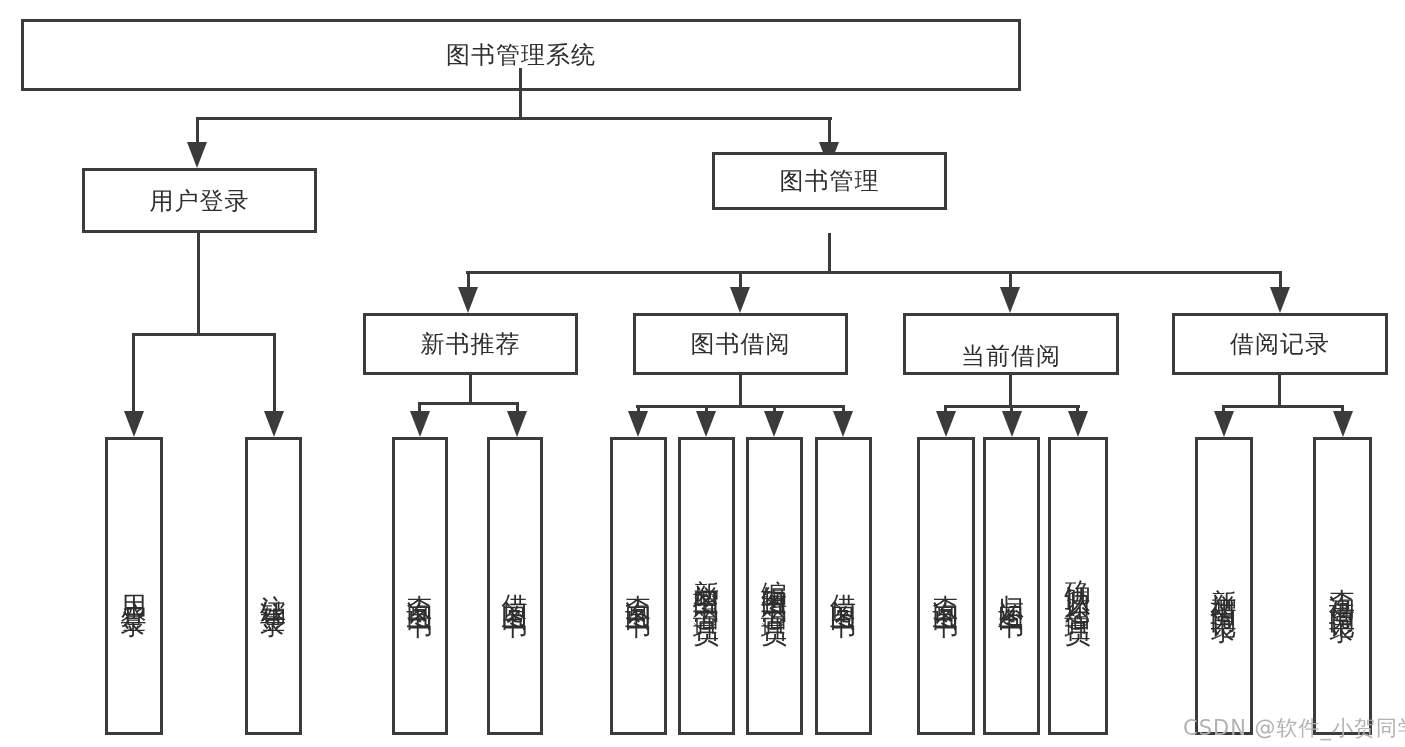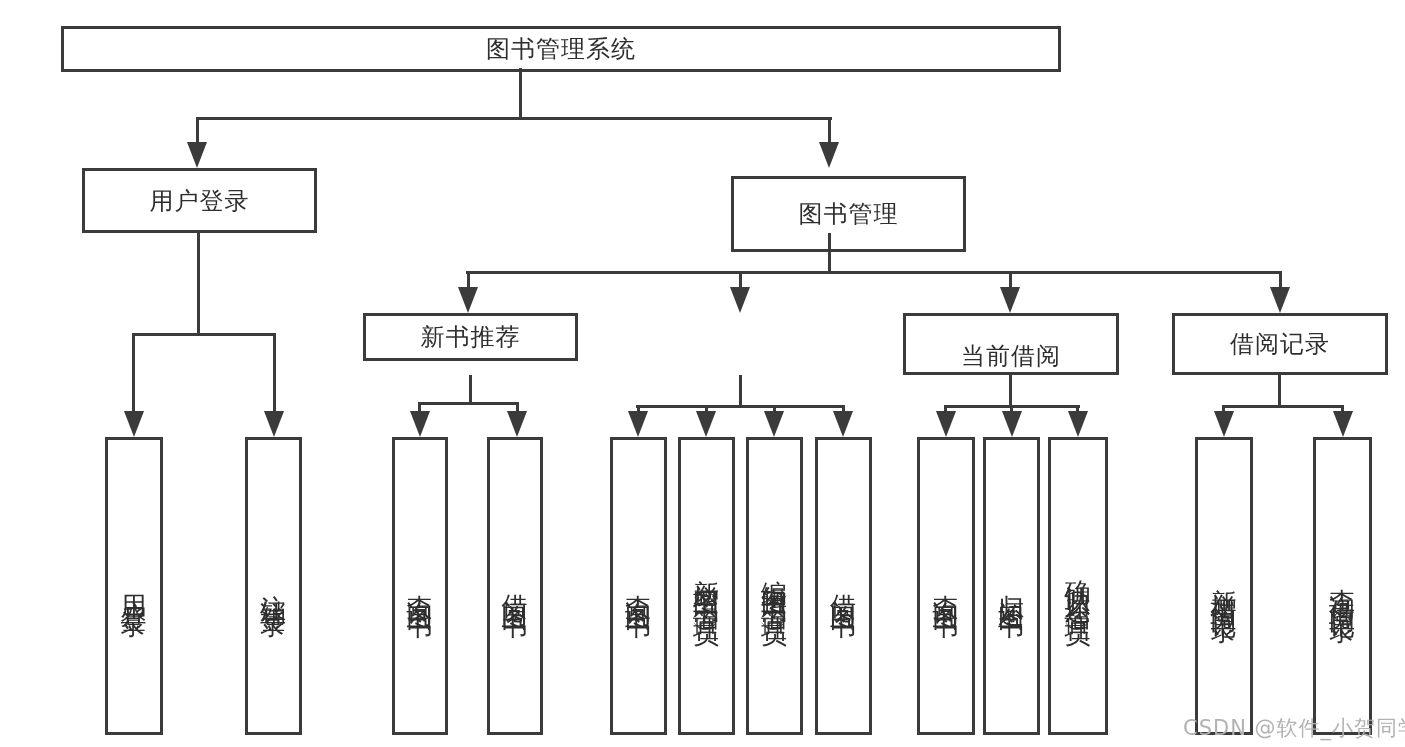--- a/index.html
+++ b/index.html
@@ -33,35 +33,35 @@
   .watermark{
     position:absolute;left:1183px;top:714px;
     font-size:21px;color:#b2b2b2;letter-spacing:1px;white-space:nowrap;
   }
 </style>
 </head>
 <body>
 
 <div class="canvas">
 
-  <div class="node hnode" style="left:21px;top:26px;width:1000px;height:46px;margin-left:40px;">
+  <div class="node hnode" style="left:21px;top:19px;width:1000px;height:72px;">
     <span>图书管理系统</span>
   </div>
 
   <div class="line" style="left:519px;top:68px;width:3px;height:52px;"></div>
   <div class="line" style="left:196px;top:117px;width:636px;height:3px;"></div>
   <div class="line" style="left:196px;top:117px;width:3px;height:31px;"></div>
   <div class="line" style="left:828px;top:117px;width:3px;height:31px;"></div>
   <div class="arrow" style="left:187px;top:142px;"></div>
   <div class="arrow" style="left:819px;top:142px;"></div>
 
   <div class="node hnode" style="left:82px;top:168px;width:235px;height:65px;">
     <span>用户登录</span>
   </div>
-  <div class="node hnode" style="left:712px;top:176px;width:235px;height:76px;margin-left:19px;">
+  <div class="node hnode" style="left:712px;top:152px;width:235px;height:58px;">
     <span>图书管理</span>
   </div>
 
   <div class="line" style="left:197px;top:233px;width:3px;height:103px;"></div>
   <div class="line" style="left:132px;top:333px;width:144px;height:3px;"></div>
   <div class="line" style="left:132px;top:333px;width:3px;height:82px;"></div>
   <div class="line" style="left:273px;top:333px;width:3px;height:82px;"></div>
   <div class="arrow" style="left:124px;top:411px;"></div>
   <div class="arrow" style="left:264px;top:411px;"></div>
 
@@ -69,22 +69,25 @@
   <div class="line" style="left:466px;top:271px;width:816px;height:3px;"></div>
   <div class="line" style="left:467px;top:271px;width:3px;height:22px;"></div>
   <div class="line" style="left:739px;top:271px;width:3px;height:22px;"></div>
   <div class="line" style="left:1009px;top:271px;width:3px;height:22px;"></div>
   <div class="line" style="left:1279px;top:271px;width:3px;height:22px;"></div>
   <div class="arrow" style="left:458px;top:287px;"></div>
   <div class="arrow" style="left:730px;top:287px;"></div>
   <div class="arrow" style="left:1000px;top:287px;"></div>
   <div class="arrow" style="left:1270px;top:287px;"></div>
 
-  <div class="node hnode" style="left:363px;top:313px;width:215px;height:48px;">
+  <div class="node hnode" style="left:363px;top:313px;width:215px;height:62px;">
     <span>新书推荐</span>
+  </div>
+  <div class="node hnode" style="left:633px;top:313px;width:215px;height:62px;">
+    <span>图书借阅</span>
   </div>
   <div class="node hnode" style="left:903px;top:313px;width:216px;height:62px;align-items:flex-end;">
     <span>当前借阅</span>
   </div>
   <div class="node hnode" style="left:1172px;top:313px;width:216px;height:62px;justify-content:center;">
     <span>借阅记录</span>
   </div>
 
   <div class="line" style="left:469px;top:375px;width:3px;height:30px;"></div>
   <div class="line" style="left:418px;top:402px;width:101px;height:3px;"></div>

